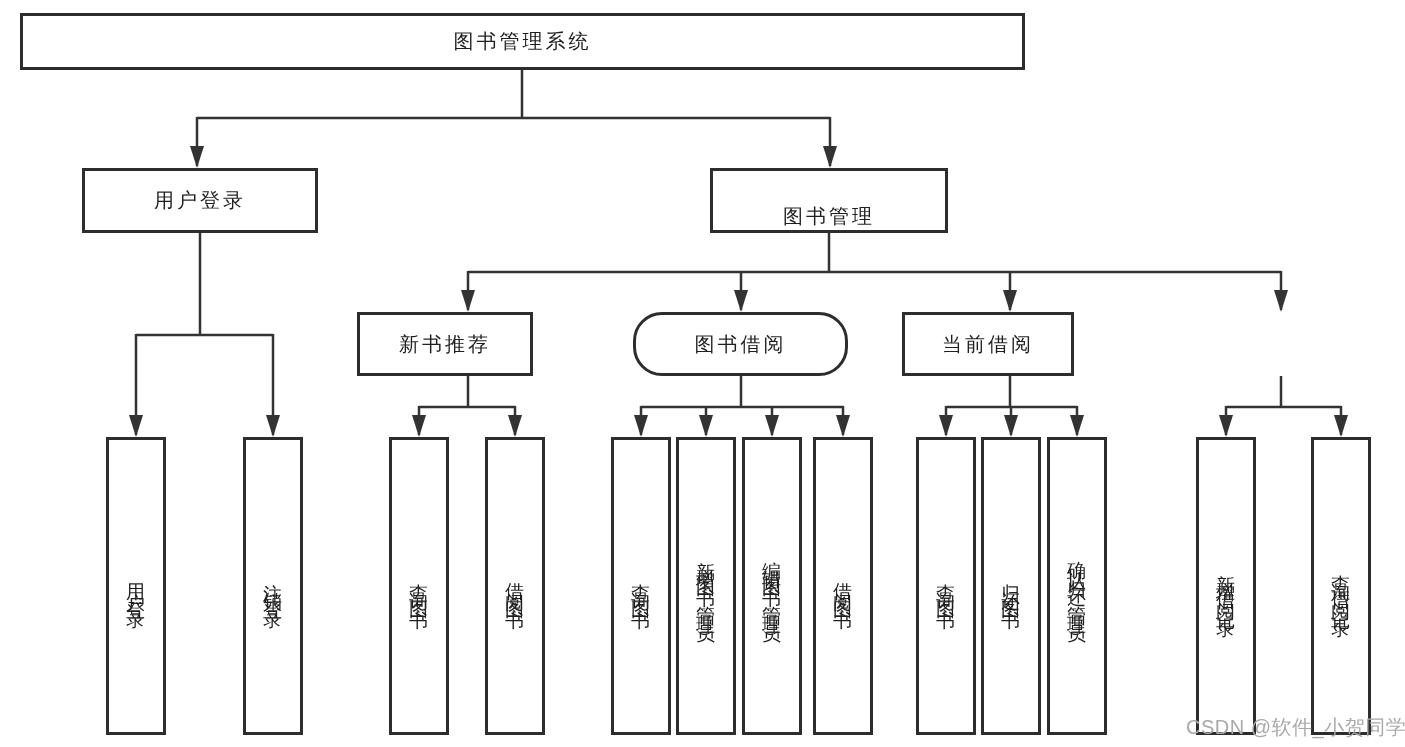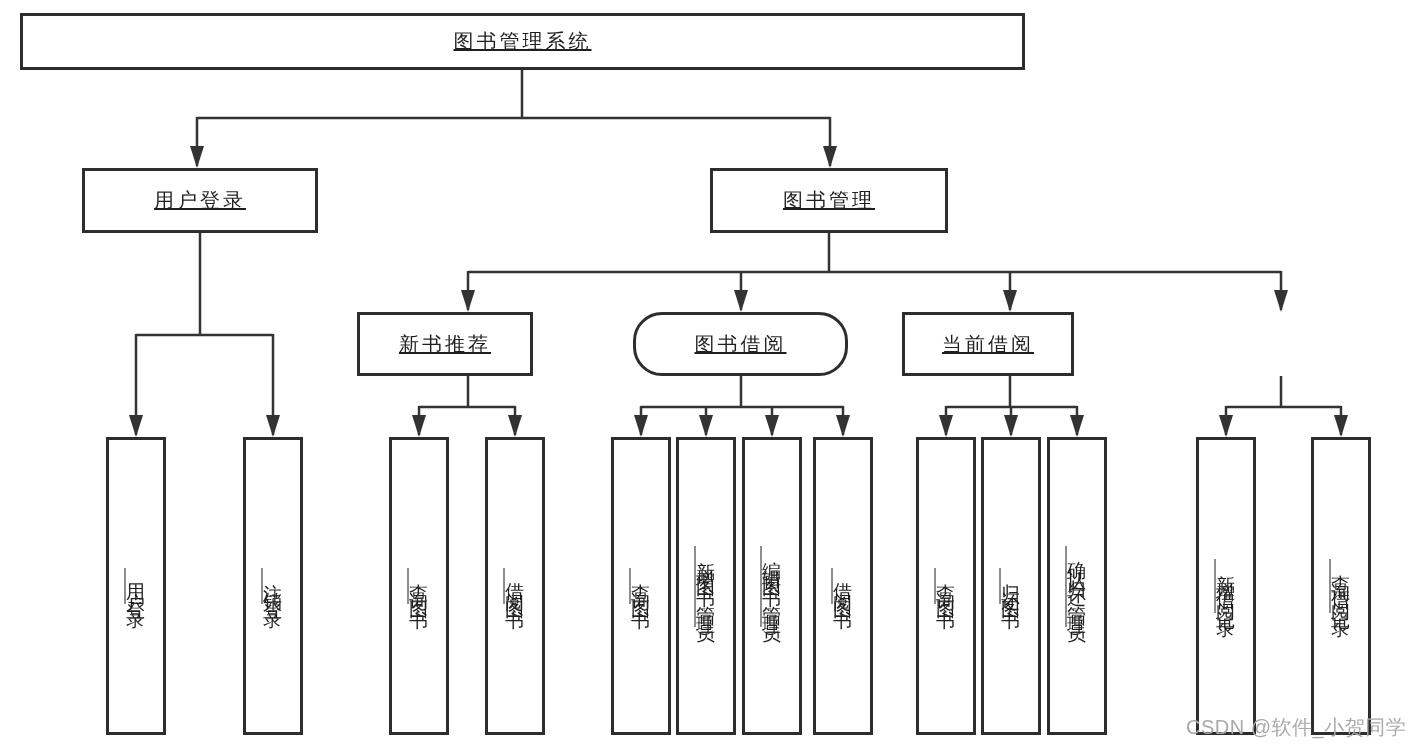--- a/index.html
+++ b/index.html
@@ -24,21 +24,20 @@
   .node {
     position: absolute;
     box-sizing: border-box;
     border: 3px solid #2d2d2d;
     background: #ffffff;
     display: flex;
     align-items: center;
     justify-content: center;
     z-index: 2;
     color: #1f1f1f;
-    text-decoration: underline;
   }
   .node.h-label {
     font-size: 20px;
     letter-spacing: 3px;
     white-space: nowrap;
   }
   .node.leaf {
     width: 60px;
     top: 437px;
     height: 298px;
@@ -139,21 +138,21 @@
     <polygon class="arrowhead" points="1334,415 1348,415 1341,437"></polygon>
   </svg>
 
   <div class="node h-label" style="left:20px; top:13px; width:1005px; height:57px;">
     <span>图书管理系统</span>
   </div>
 
   <div class="node h-label" style="left:82px; top:168px; width:236px; height:65px;">
     <span>用户登录</span>
   </div>
-  <div class="node h-label" style="left:710px; top:168px; width:238px; height:65px;">
+  <div class="node h-label" style="left:710px; top:168px; width:238px; height:65px;align-items:flex-end;">
     <span>图书管理</span>
   </div>
 
   <div class="node h-label" style="left:357px; top:312px; width:176px; height:64px;">
     <span>新书推荐</span>
   </div>
   <div class="node h-label" style="left:633px; top:312px; width:215px; height:64px;border-radius:29px;">
     <span>图书借阅</span>
   </div>
   <div class="node h-label" style="left:902px; top:312px; width:172px; height:64px;">

